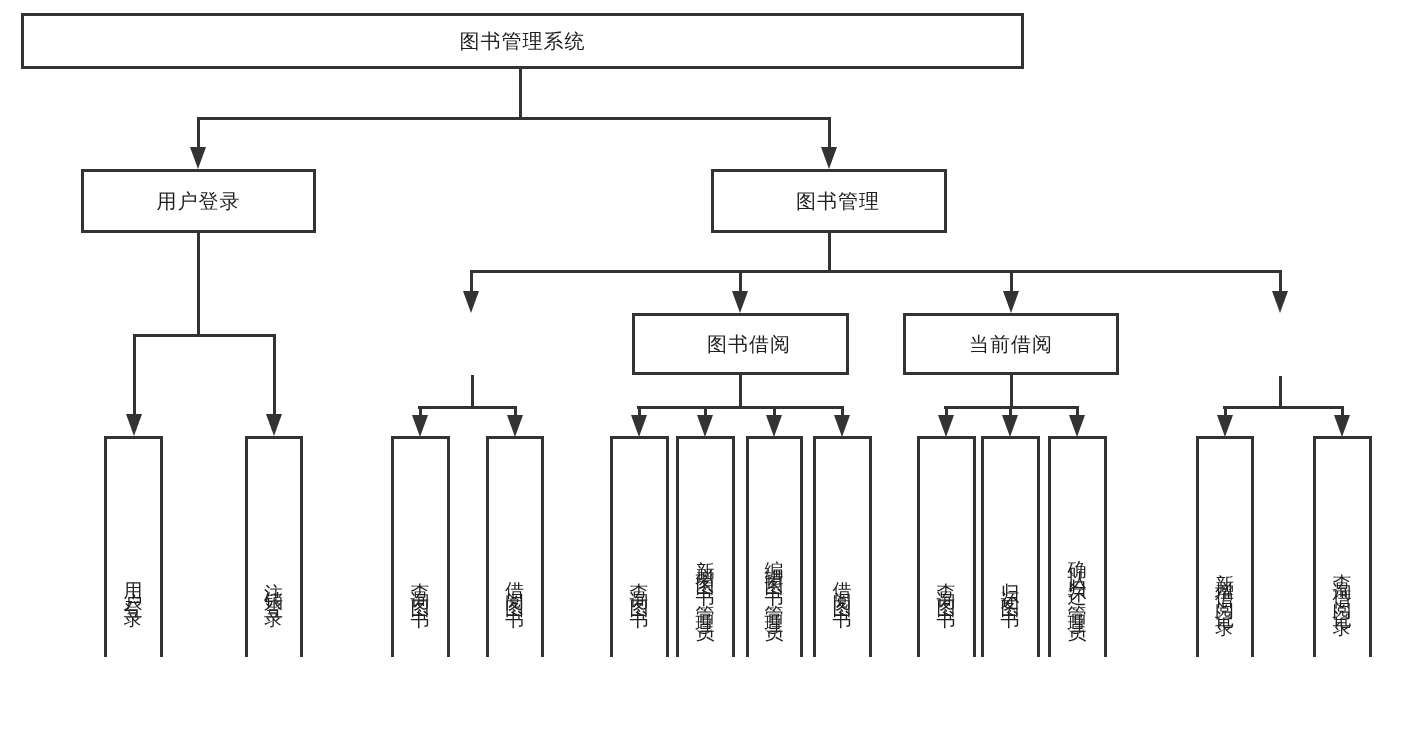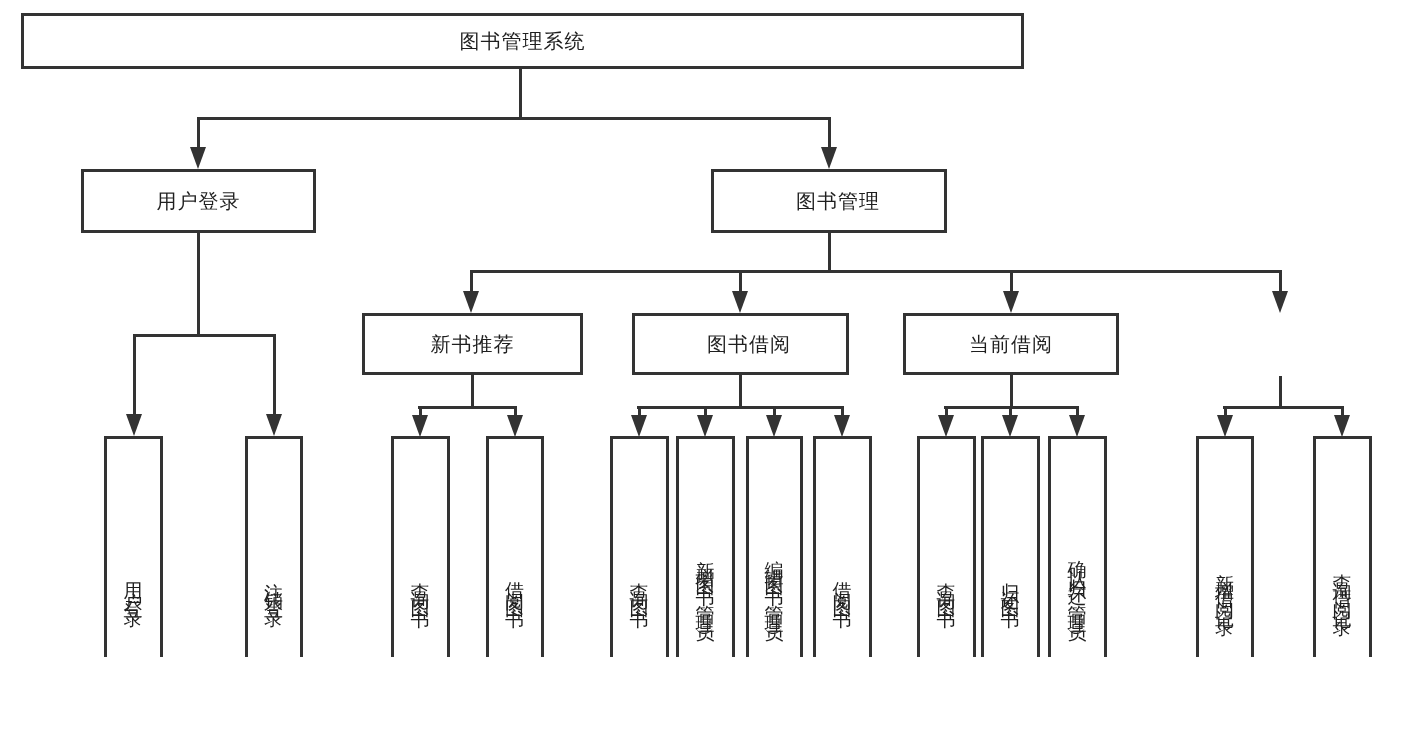--- a/index.html
+++ b/index.html
@@ -90,23 +90,20 @@
     </div>
   <div class="varrow" style="left:1003px;top:273px;height:40px;">
       <i class="shaft"></i>
       <i class="head"></i>
     </div>
   <div class="varrow" style="left:1272px;top:273px;height:40px;">
       <i class="shaft"></i>
       <i class="head"></i>
     </div>
 
-  <div class="box" style="left:362px;top:313px;width:221px;height:62px;">
-    <span class="lbl">新书推荐</span>
-  </div>
   <div class="box" style="left:632px;top:313px;width:217px;height:62px;padding-left:17px;">
     <span class="lbl">图书借阅</span>
   </div>
   <div class="box" style="left:903px;top:313px;width:216px;height:62px;justify-content:center;">
     <span class="lbl">当前借阅</span>
   </div>
 
   <div class="vline" style="left:471px;top:375px;height:34px;"></div>
   <div class="hline" style="left:418px;top:406px;width:99px;"></div>
   <div class="varrow" style="left:412px;top:409px;height:28px;">

